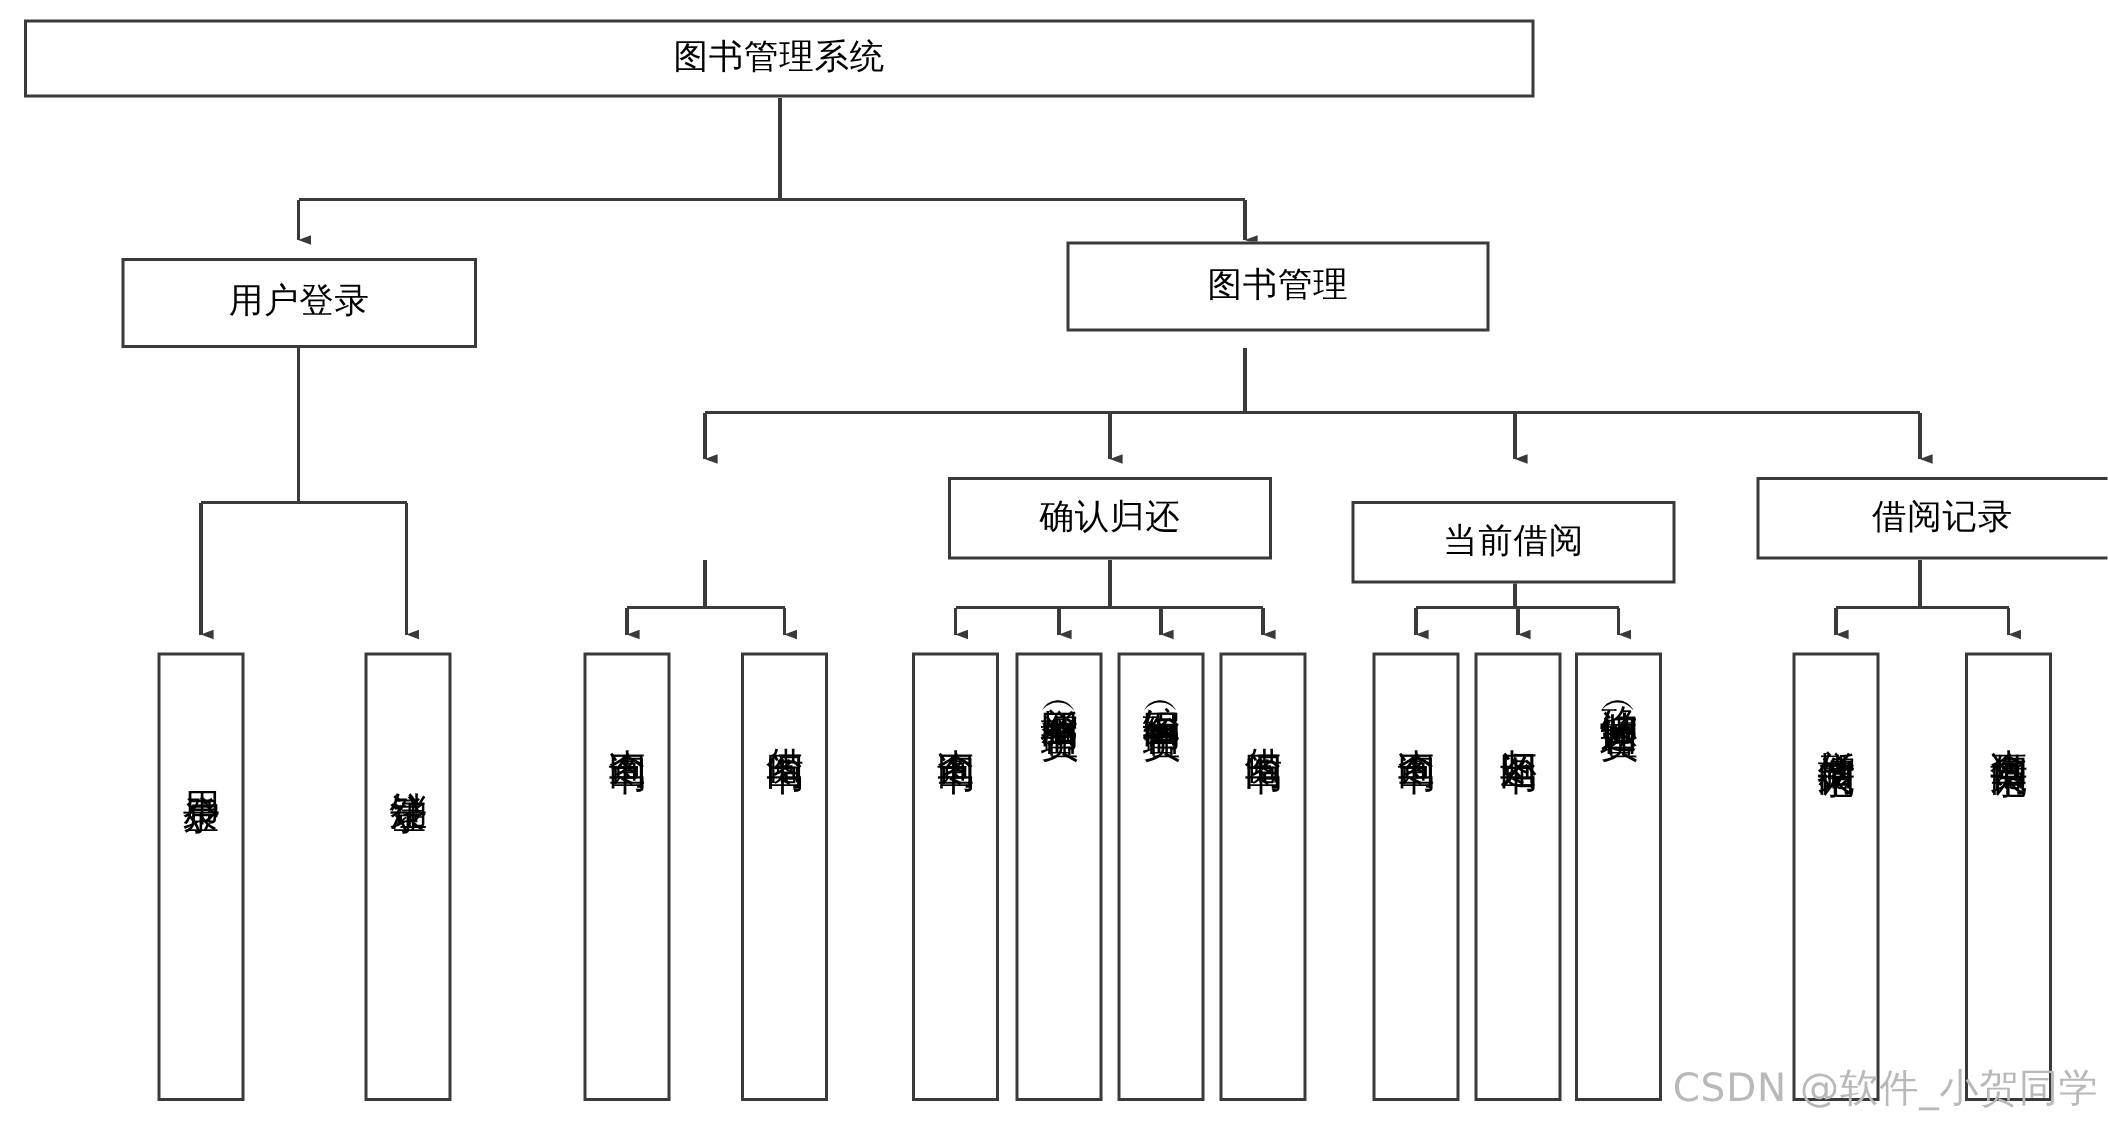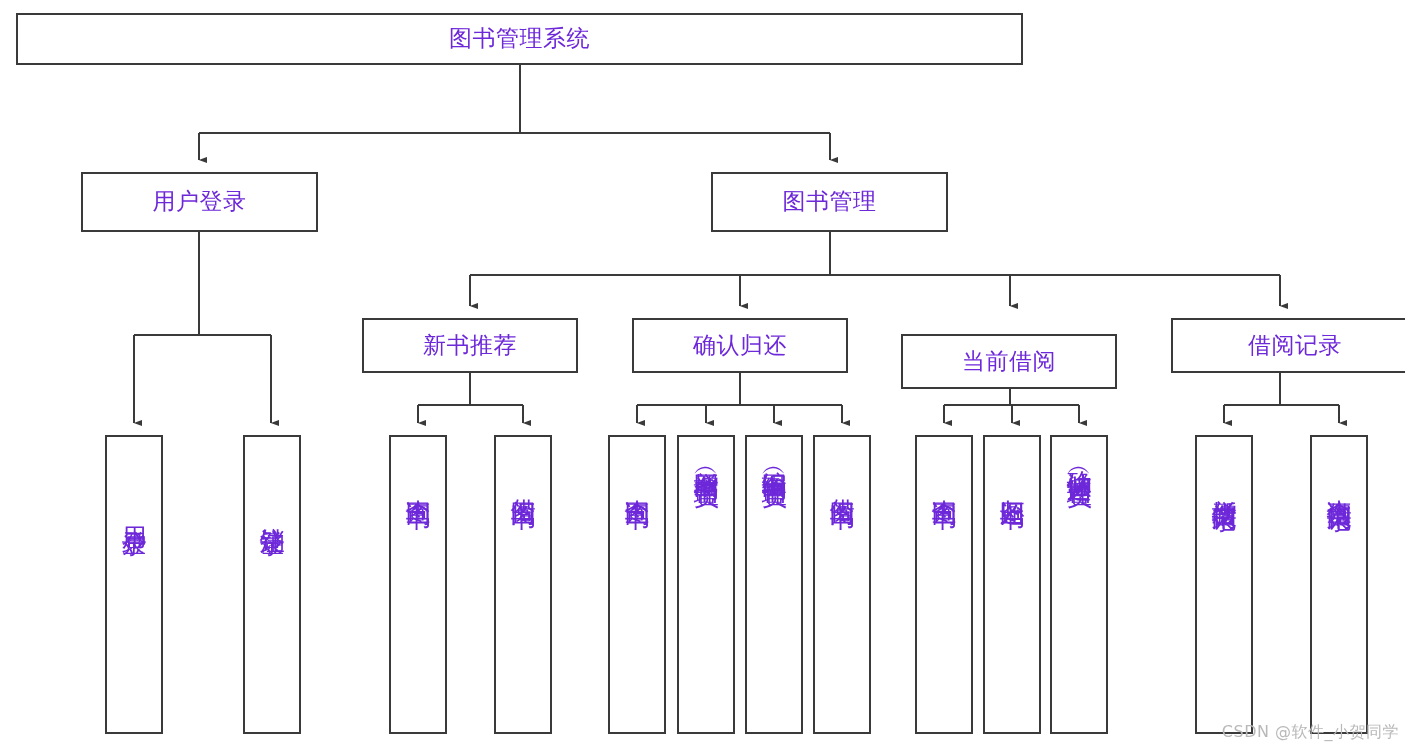--- a/index.html
+++ b/index.html
@@ -30,21 +30,21 @@
     position: absolute;
     box-sizing: border-box;
     background: #ffffff;
     border: 2px solid #3a3a3a;
     display: flex;
     align-items: center;
     justify-content: center;
     overflow: hidden;
   }
   .node-label {
-    color: #6d28d9;
+    color: #000000;
     text-align: center;
     line-height: 1.18;
     white-space: pre;
   }
   .node.horizontal .node-label {
     font-size: 23px;
     letter-spacing: 0.5px;
   }
   .node.root .node-label {
     font-size: 23px;
@@ -68,21 +68,21 @@
   .node.vertical.pad-top-mid {
     padding-top: 42px;
   }
   .node.vertical.pad-top-small {
     padding-top: 14px;
   }
   #watermark {
     position: absolute;
     right: 6px;
     bottom: 4px;
-    font-size: 16px;
+    font-size: 26px;
     color: #b9b9b9;
     letter-spacing: 0.5px;
     white-space: nowrap;
     font-family: "DejaVu Sans", "Liberation Sans", sans-serif;
   }
 </style>
 </head>
 <body>
 
 <div id="diagram-root">
@@ -143,27 +143,24 @@
   </svg>
 
   <div class="node root horizontal" style="left:16px; top:13px; width:1007px; height:52px;">
     <span class="node-label">图书管理系统</span>
   </div>
 
   <div class="node horizontal" style="left:81px; top:172px; width:237px; height:60px;">
     <span class="node-label">用户登录</span>
   </div>
 
-  <div class="node horizontal" style="left:711px; top:172px; width:237px; height:60px;">
+  <div class="node horizontal" style="left:711px; top:161px; width:282px; height:60px;">
     <span class="node-label">图书管理</span>
   </div>
 
-  <div class="node horizontal" style="left:362px; top:318px; width:216px; height:55px;">
-    <span class="node-label">新书推荐</span>
-  </div>
 
   <div class="node horizontal" style="left:632px; top:318px; width:216px; height:55px;">
     <span class="node-label">确认归还</span>
   </div>
 
   <div class="node horizontal" style="left:901px; top:334px; width:216px; height:55px;">
     <span class="node-label">当前借阅</span>
   </div>
 
   <div class="node horizontal" style="left:1171px; top:318px; width:248px; height:55px;">

